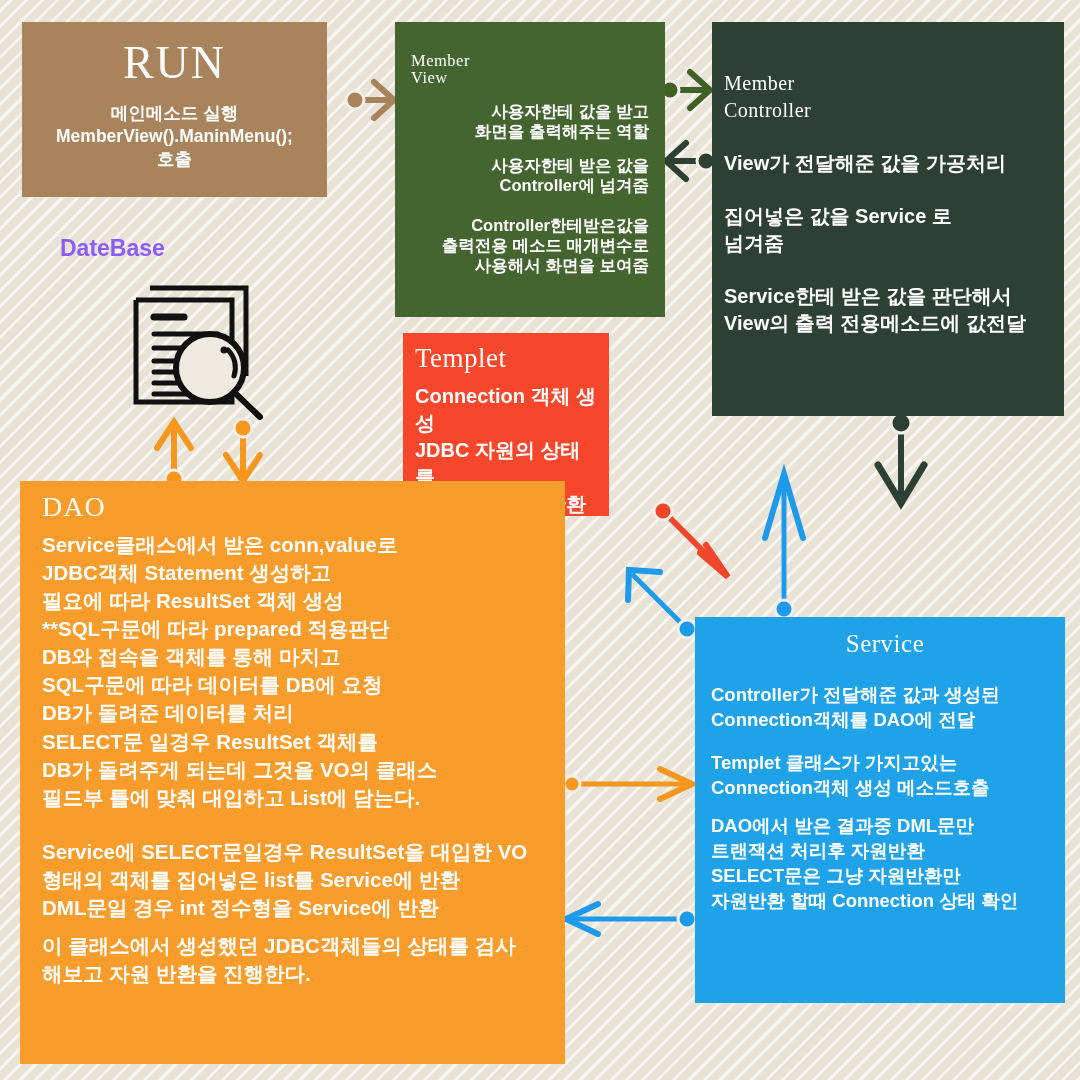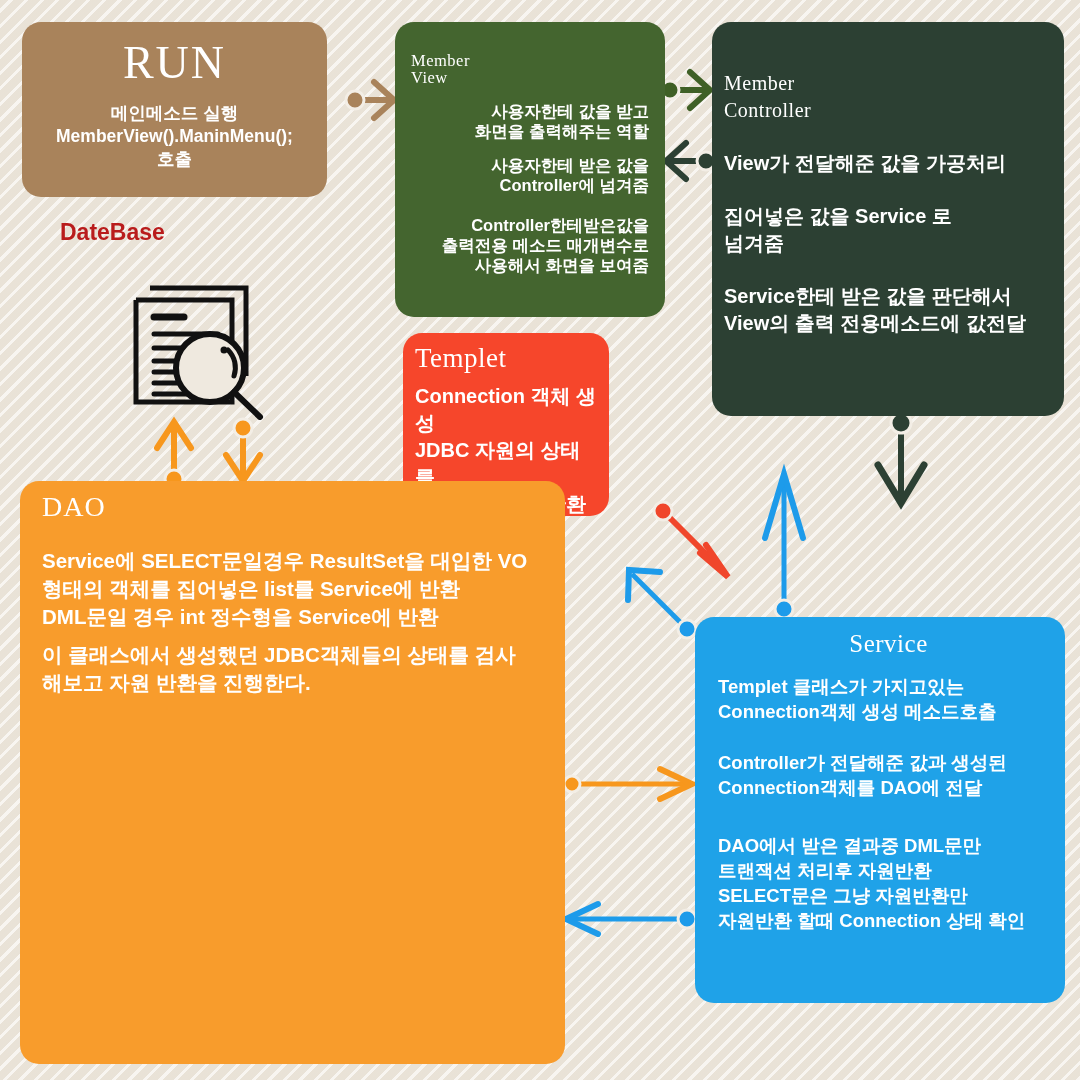--- a/index.html
+++ b/index.html
@@ -11,21 +11,21 @@
       -45deg,
       rgba(255,255,255,0.55) 0px,
       rgba(255,255,255,0.55) 3px,
       rgba(222,214,200,0.35) 3px,
       rgba(222,214,200,0.35) 11px);
     position:relative;
     overflow:hidden;
   }
   #stage { position:absolute; inset:0; }
 
-  .box { position:absolute; color:#ffffff;border-radius:19px; }
+  .box { position:absolute; color:#ffffff; }
 
   .serif-title {
     font-family:"Liberation Serif", serif;
     font-weight:400;
     line-height:1.0;
     letter-spacing:0.5px;
   }
   .body-text {
     font-weight:bold;
     line-height:1.22;
@@ -37,22 +37,22 @@
     left:22px; top:22px; width:305px; height:175px;
     background:#a9835b;
     text-align:center;
     padding-top:18px;
   }
   #run-box .serif-title { font-size:46px; letter-spacing:2px; }
   #run-box .body-text { font-size:17.5px; margin-top:16px; line-height:1.3; }
 
   
   #datebase-label {
-    position:absolute; left:60px; top:219px;
-    font-size:23px; font-weight:bold; color:#b91c1c;
+    position:absolute; left:60px; top:235px;
+    font-size:23px; font-weight:bold; color:#8b5cf6;
   }
   #datebase-icon { position:absolute; left:128px; top:272px; }
 
   
   #memberview-box {
     left:395px; top:22px; width:270px; height:295px;
     background:#44652f;
     padding:18px 16px 0 16px;
   }
   #memberview-box .serif-title { font-size:29px; line-height:1.05; }
@@ -84,21 +84,21 @@
     background:#f89c2c;
     padding:12px 0 0 22px;
   }
   #dao-box .serif-title { font-size:28px; letter-spacing:1px; }
   #dao-box .body-text { font-size:20.5px; margin-top:10px; line-height:1.37; }
 
   
   #service-box {
     left:695px; top:617px; width:370px; height:386px;
     background:#1fa2e8;
-    padding:14px 10px 0 17px;
+    padding:14px 10px 0 10px;
   }
   #service-box .serif-title { font-size:25px; text-align:center; padding-left:10px; }
   #service-box .body-text { font-size:18.5px; margin-top:18px; line-height:1.36; padding-left:6px; }
 
   
   #connectors { position:absolute; inset:0; pointer-events:none; }
 </style>
 </head>
 <body>
 
@@ -223,32 +223,42 @@
 
   <div class="box" id="templet-box">
     <div class="serif-title">Templet</div>
     <div class="body-text">Connection 객체 생성
 JDBC 자원의 상태를
 판단하고 자원 반환 역할</div>
   </div>
 
   <div class="box" id="dao-box">
     <div class="serif-title">DAO</div>
+    <div class="body-text">Service클래스에서 받은 conn,value로
+JDBC객체 Statement 생성하고
+필요에 따라 ResultSet 객체 생성
+**SQL구문에 따라 prepared 적용판단
+DB와 접속을 객체를 통해 마치고
+SQL구문에 따라 데이터를 DB에 요청
+DB가 돌려준 데이터를 처리
+SELECT문 일경우 ResultSet 객체를
+DB가 돌려주게 되는데 그것을 VO의 클래스
+필드부 틀에 맞춰 대입하고 List에 담는다.</div>
     <div class="body-text" style="margin-top:26px;">Service에 SELECT문일경우 ResultSet을 대입한 VO
 형태의 객체를 집어넣은 list를 Service에 반환
 DML문일 경우 int 정수형을 Service에 반환</div>
     <div class="body-text" style="">이 클래스에서 생성했던 JDBC객체들의 상태를 검사
 해보고 자원 반환을 진행한다.</div>
   </div>
 
   <div class="box" id="service-box">
     <div class="serif-title">Service</div>
+    <div class="body-text" style="margin-top:26px;">Controller가 전달해준 값과 생성된
+Connection객체를 DAO에 전달</div>
     <div class="body-text">Templet 클래스가 가지고있는
 Connection객체 생성 메소드호출</div>
-    <div class="body-text" style="margin-top:26px;">Controller가 전달해준 값과 생성된
-Connection객체를 DAO에 전달</div>
-    <div class="body-text" style="margin-top:32px;">DAO에서 받은 결과중 DML문만
+    <div class="body-text" style="margin-top:12px;">DAO에서 받은 결과중 DML문만
 트랜잭션 처리후 자원반환
 SELECT문은 그냥 자원반환만
 자원반환 할때 Connection 상태 확인</div>
   </div>
 
 </div>
 
 </body></html>

